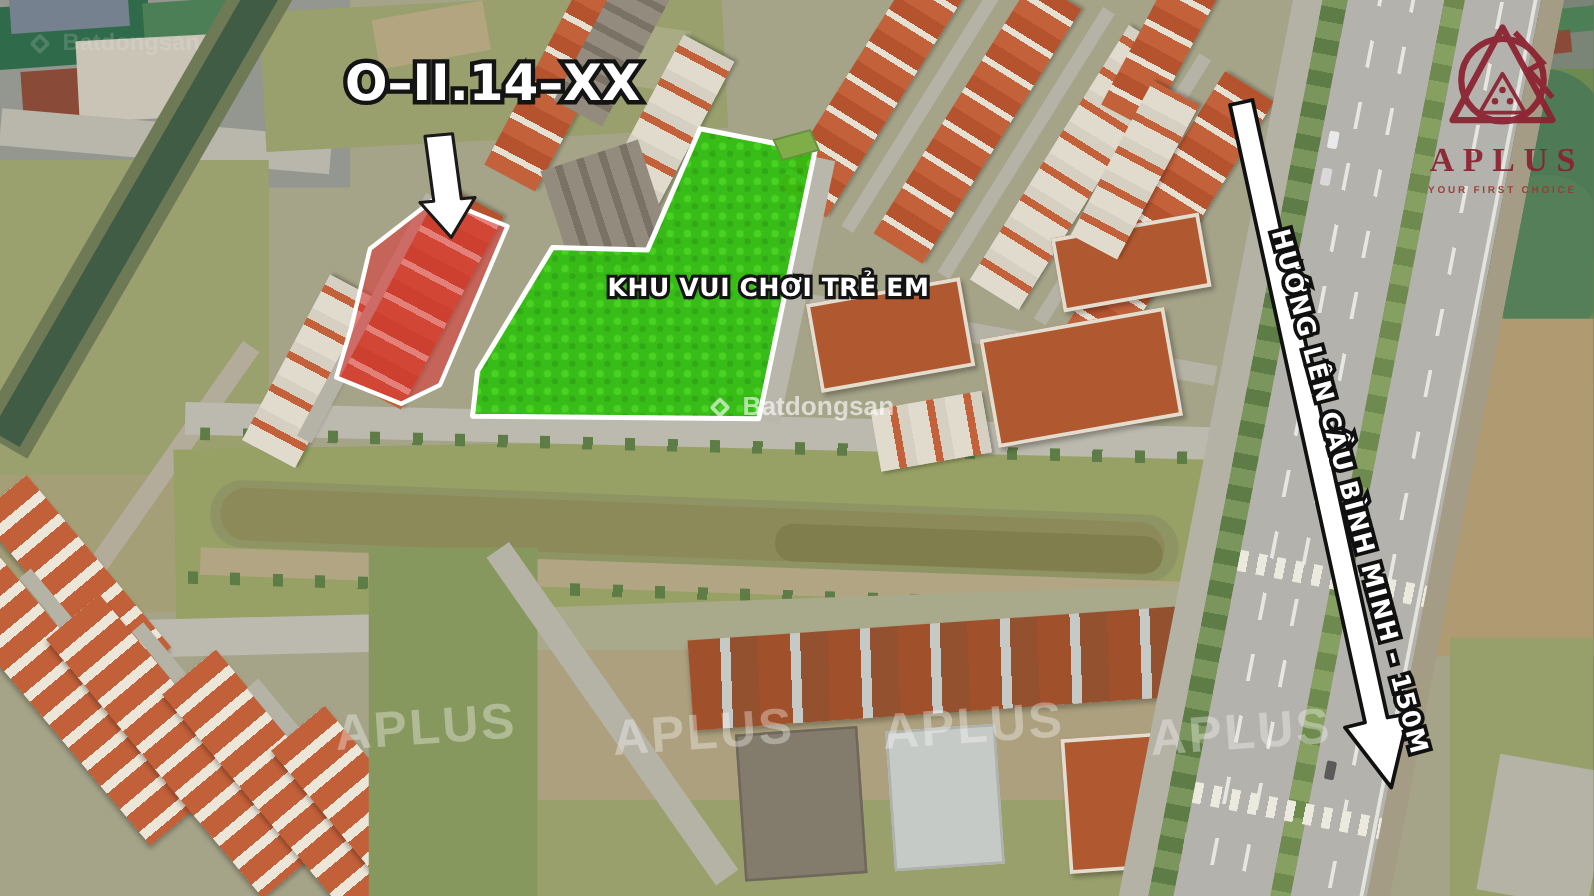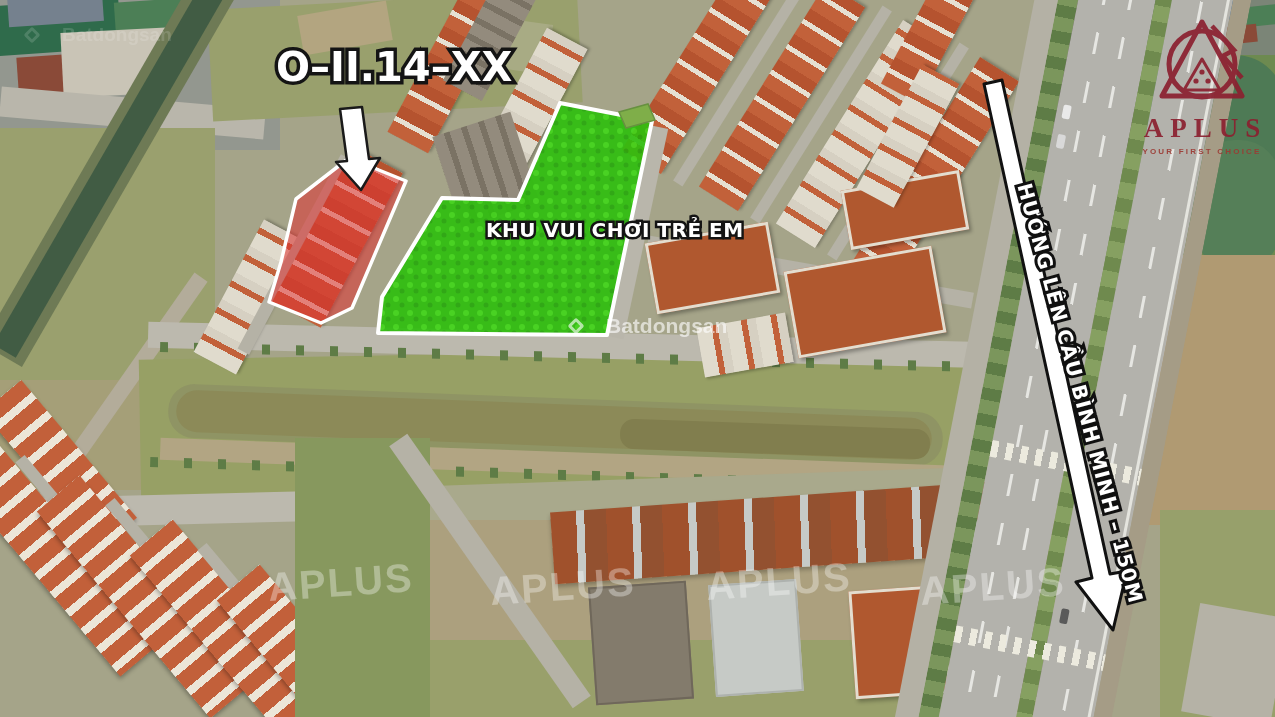--- a/index.html
+++ b/index.html
@@ -34,21 +34,21 @@
   .lot{left:276px;top:44px;font-size:40px;letter-spacing:0px;}
   .lot .stroke{-webkit-text-stroke:7px #141414;}
   .pg{left:442px;top:218px;font-size:20px;letter-spacing:.5px;margin-left:44px;}
   .pg .stroke{-webkit-text-stroke:5px #141414;}
   .dir{left:901px;top:332px;width:332px;text-align:center;font-size:20px;letter-spacing:1px;
        transform:rotate(75deg);transform-origin:center;}
   .dir .stroke{-webkit-text-stroke:6px #101010;}
   
   .wm{position:absolute;font:700 40px "Liberation Sans",sans-serif;color:rgba(255,255,255,.34);
       letter-spacing:2px;transform:rotate(-4deg);}
-  .credit{position:absolute;display:flex;align-items:center;gap:24px;
+  .credit{position:absolute;display:flex;align-items:center;gap:12px;
           font:700 21px "Liberation Sans",sans-serif;color:rgba(255,255,255,.62);}
   .credit .dia{width:12px;height:12px;border:3px solid rgba(255,255,255,.62);transform:rotate(45deg);border-radius:2px;}
   .credit.main{left:570px;top:314px;}
   .credit.faint{left:26px;top:24px;color:rgba(255,255,255,.15);font-size:19px;}
   .credit.faint .dia{border-color:rgba(255,255,255,.15);}
   
   .logo{position:absolute;left:1126px;top:12px;width:152px;text-align:center;opacity:.92;}
   .logo-text{font-family:"Liberation Serif",serif;font-weight:700;font-size:27px;color:#8b2030;
              letter-spacing:7px;padding-left:7px;margin-top:1px;}
   .logo-tag{font:700 8px "Liberation Sans",sans-serif;color:#9c3a33;letter-spacing:2.2px;margin-top:3px;}

